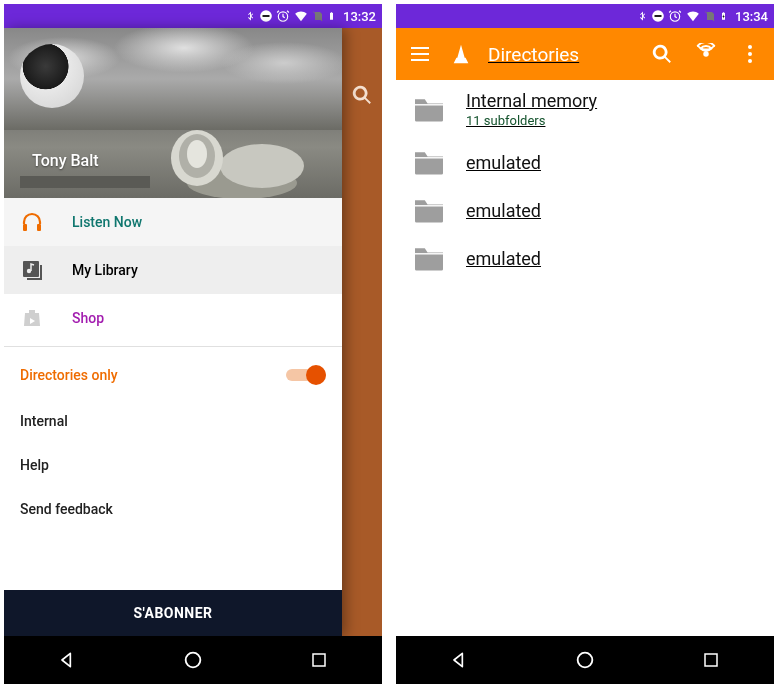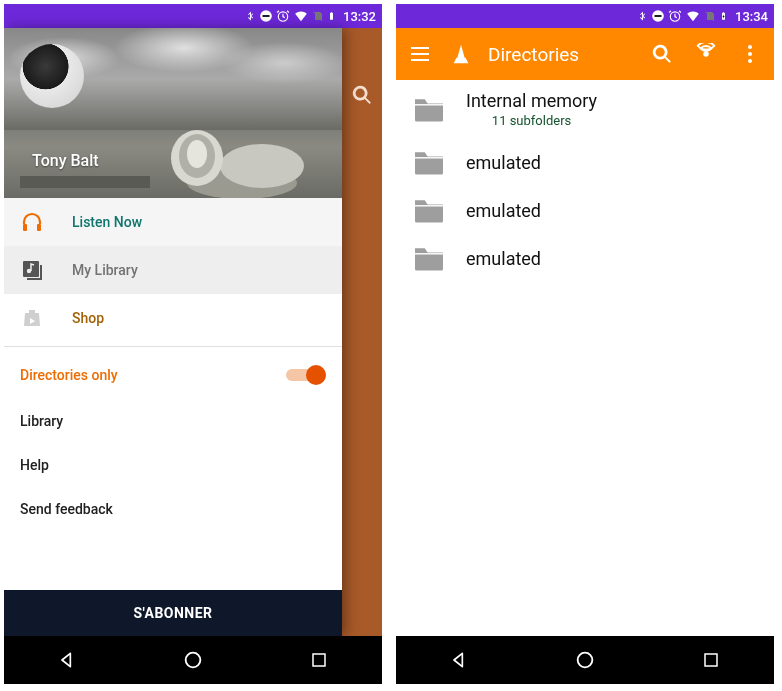--- a/index.html
+++ b/index.html
@@ -113,27 +113,27 @@
   }
   .drawer-list { flex: 1; overflow: hidden; }
   .drawer-item {
     display: flex;
     align-items: center;
     height: 48px;
     padding: 0 16px;
     gap: 28px;
     font-size: 14px;
     font-weight: 500;
-    color: #737373;
+    color: #000000;
   }
   .drawer-item.active {
     color: #0f766e;
     background: #f5f5f5;
   }
-  .drawer-item.disabled { color: #a16207; }
+  .drawer-item.disabled { color: #a21caf; }
   .drawer-item .ic { width: 24px; height: 24px; display:flex; align-items:center; justify-content:center; }
   .divider { height: 1px; background: #e0e0e0; margin: 4px 0; }
   .toggle-row {
     display: flex;
     align-items: center;
     justify-content: space-between;
     height: 48px;
     padding: 0 16px;
     font-size: 14px;
     font-weight: 500;
@@ -165,34 +165,34 @@
     background: #0f172a;
     color: #fff;
     display: flex;
     align-items: center;
     justify-content: center;
     font-size: 14px;
     font-weight: 700;
     letter-spacing: 0.5px;
   }
   
-  .vlc-body { flex:1; background:#fff; display:flex; flex-direction:column; }
+  .vlc-body { flex:1; background:#fff; display:flex; flex-direction:column;text-decoration:underline; }
   .vlc-appbar {
     height: 52px;
     background: #ff8800;
     display: flex;
     align-items: center;
     padding: 0 10px;
     gap: 16px;
     color: #fff;
   }
   .vlc-appbar .title { flex: 1; font-size: 19px; font-weight: 400; }
   .vlc-appbar .abtn { width: 28px; height: 28px; display:flex; align-items:center; justify-content:center; }
   .hb-line { width:18px; height:2px; background:#fff; }
-  .vlc-list { flex:1;text-align:center; }
+  .vlc-list { flex:1; }
   .dir-item {
     display: flex;
     align-items: center;
     padding: 10px 16px;
     gap: 20px;
   }
   .dir-item .folder-ic { width: 34px; height: 28px; }
   .dir-item .dir-text { display:flex; flex-direction:column; }
   .dir-item .dir-title { font-size: 18px; color: #111; }
   .dir-item .dir-sub { font-size: 13px; color: #14532d; margin-top: 2px; }
@@ -286,21 +286,21 @@
 
         <div class="toggle-row">
           <span>Directories only</span>
           <div class="switch">
             <div class="switch-track"></div>
             <div class="switch-thumb"></div>
           </div>
         </div>
 
         <div class="simple-item">
-          <span>Library</span>
+          <span>Internal</span>
         </div>
         <div class="simple-item">
           <span>Help</span>
         </div>
         <div class="simple-item">
           <span>Send feedback</span>
         </div>
       </div>
 
       <div class="subscribe">

